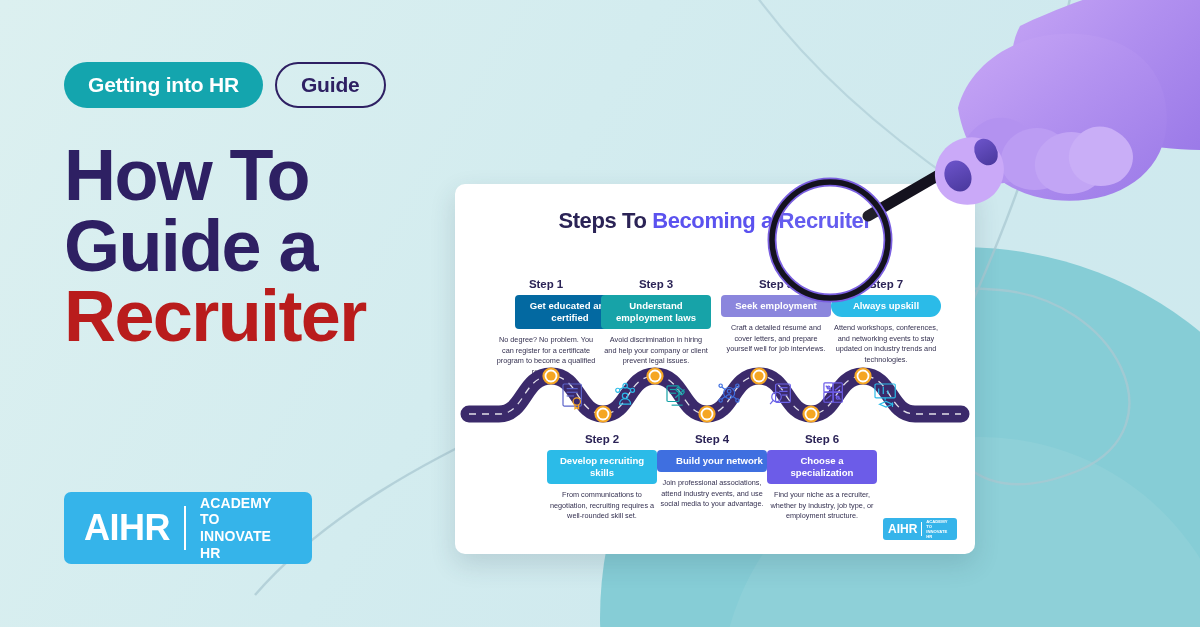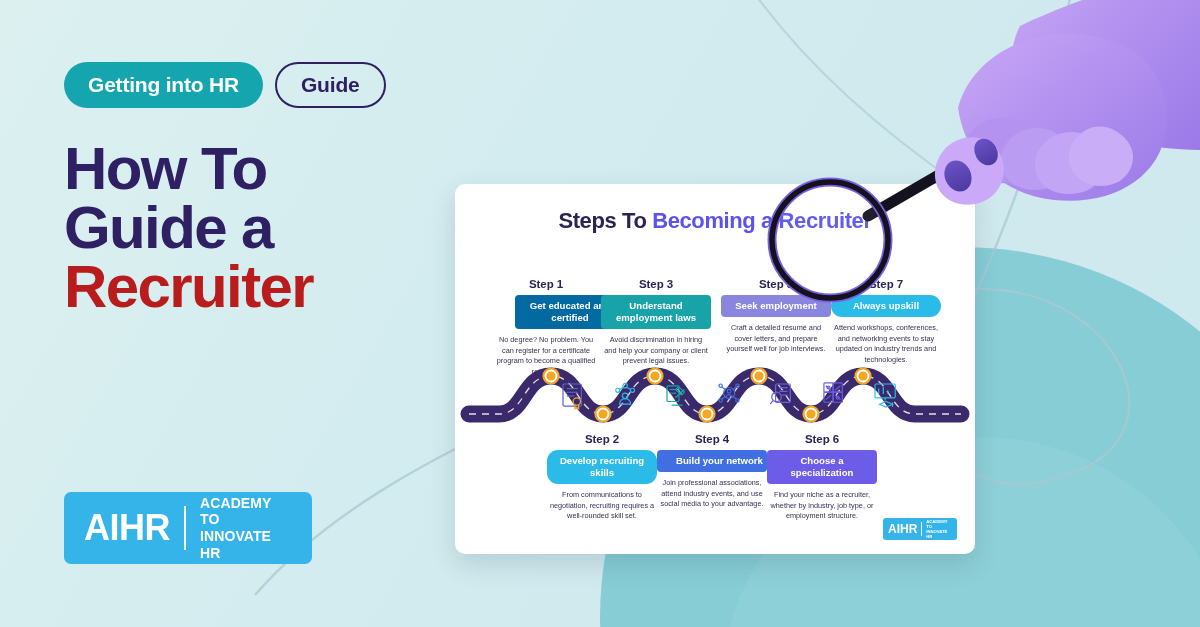--- a/index.html
+++ b/index.html
@@ -47,21 +47,21 @@
     padding: 0 24px; border-radius: 23px;
     font-size: 21px; font-weight: bold; letter-spacing: -0.2px;
     white-space: nowrap;
   }
   #pill-category { background: #14a5ae; color: #ffffff; }
   #pill-type { background: transparent; color: #2e2063; border: 2px solid #2e2063; }
 
   #headline {
     position: absolute; left: 64px; top: 140px;
     width: 400px;
-    font-size: 60px; font-weight: bold; line-height: 0.98;
+    font-size: 72px; font-weight: bold; line-height: 0.98;
     letter-spacing: -1.6px;
     color: #2e2063;
   }
   #headline .accent { color: #b91c1c; display: block; }
   #headline .l1, #headline .l2 { display: block; }
 
   #brand-logo {
     position: absolute; left: 64px; top: 492px;
     width: 248px; height: 72px;
     background: #35b4ea;
@@ -188,21 +188,21 @@
   </div>
 
   <div id="steps-host">
       <div class="step-col top-row" style="left: 36px;">
         <div class="step-num">Step 1</div>
         <div class="step-badge" style="background: #0369a1; margin-left: 24px;">Get educated and certified</div>
         <div class="step-desc">No degree? No problem. You can register for a certificate program to become a qualified recruiter.</div>
       </div>
       <div class="step-col bottom-row" style="left: 92px;">
         <div class="step-num">Step 2</div>
-        <div class="step-badge" style="background: rgb(43, 187, 232); border-radius: 11px;">Develop recruiting skills</div>
+        <div class="step-badge" style="background: rgb(43, 187, 232);">Develop recruiting skills</div>
         <div class="step-desc">From communications to negotiation, recruiting requires a well-rounded skill set.</div>
       </div>
       <div class="step-col top-row" style="left: 146px;">
         <div class="step-num">Step 3</div>
         <div class="step-badge" style="background: rgb(23, 163, 168);">Understand employment laws</div>
         <div class="step-desc">Avoid discrimination in hiring and help your company or client prevent legal issues.</div>
       </div>
       <div class="step-col bottom-row" style="left: 202px;">
         <div class="step-num">Step 4</div>
         <div class="step-badge" style="background: rgb(63, 111, 224); padding-left: 19px;">Build your network</div>

